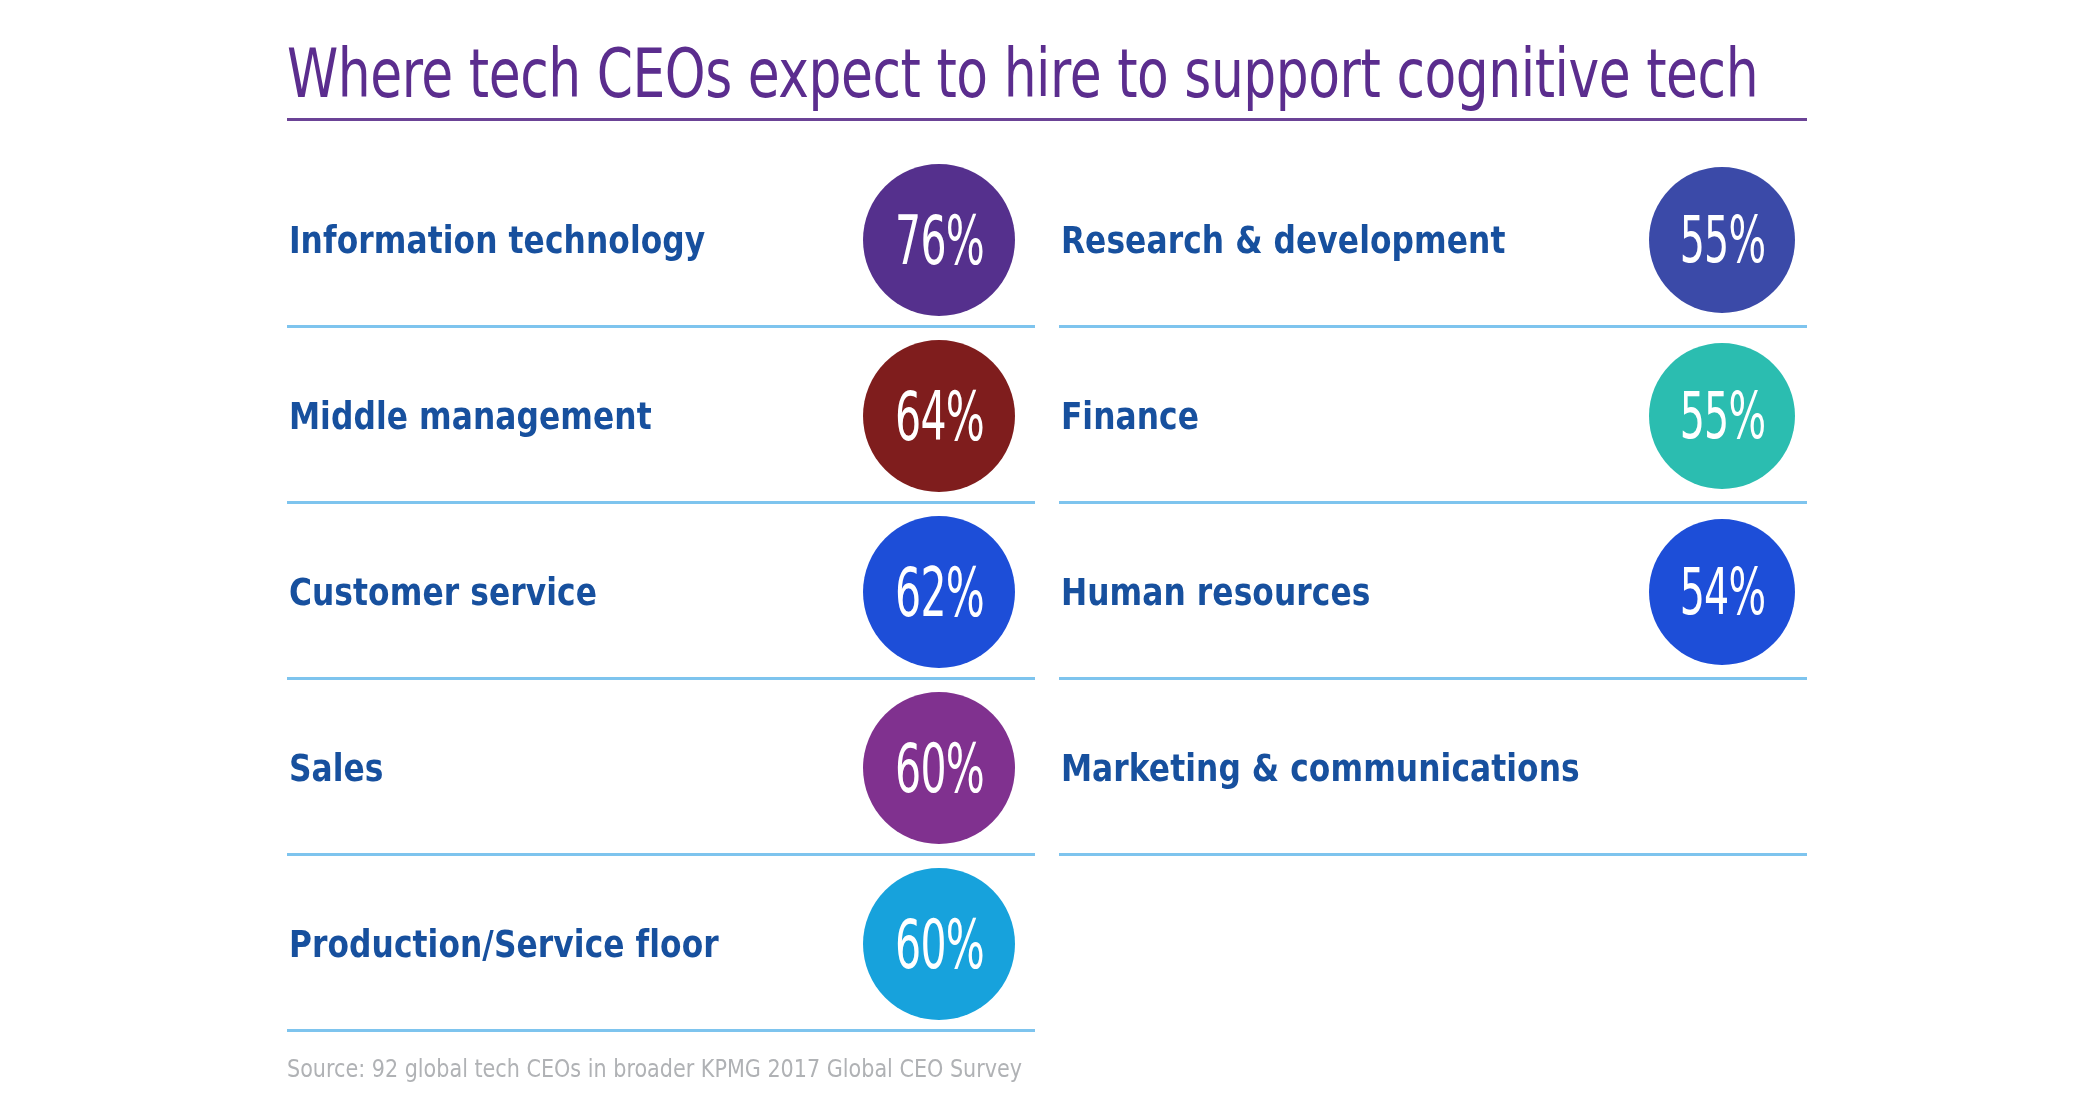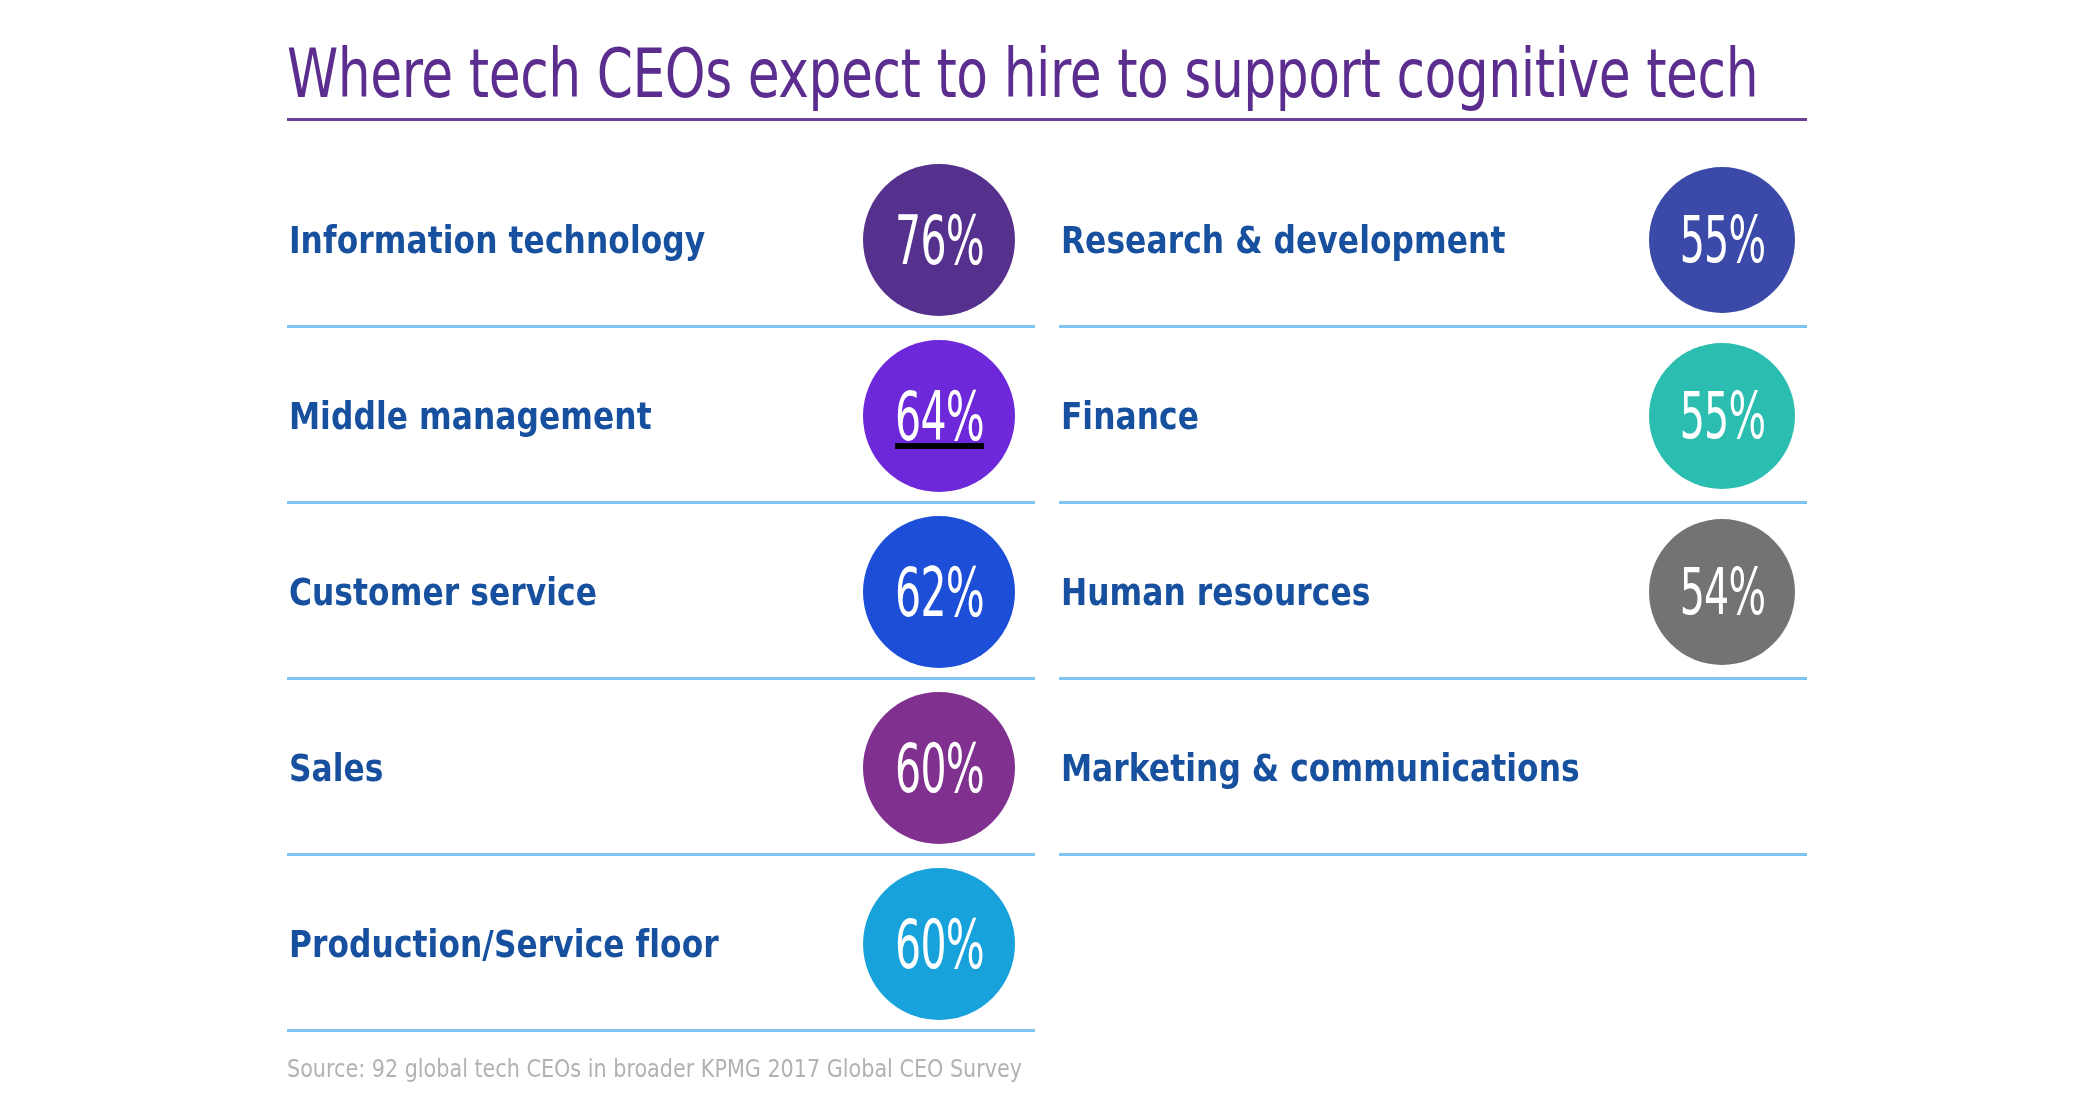--- a/index.html
+++ b/index.html
@@ -157,21 +157,21 @@
     <div class="column col-left">
       <div class="row">
         <div class="row-label" style="color: rgb(23, 80, 158);">Information technology</div>
         <div class="bubble" style="background-color: rgb(85, 48, 141);">
           <span class="bubble-value">76%</span>
         </div>
         <div class="row-divider" style="background: rgb(126, 196, 238);"></div>
       </div>
       <div class="row">
         <div class="row-label" style="color: rgb(23, 80, 158);">Middle management</div>
-        <div class="bubble" style="background-color: #6d28d9; text-decoration: underline;">
+        <div class="bubble" style="background-color: #7f1d1d;">
           <span class="bubble-value">64%</span>
         </div>
         <div class="row-divider" style="background: rgb(126, 196, 238);"></div>
       </div>
       <div class="row">
         <div class="row-label" style="color: rgb(23, 80, 158);">Customer service</div>
         <div class="bubble" style="background-color: #1d4ed8;">
           <span class="bubble-value">62%</span>
         </div>
         <div class="row-divider" style="background: rgb(126, 196, 238);"></div>
@@ -202,21 +202,21 @@
       </div>
       <div class="row">
         <div class="row-label" style="color: rgb(23, 80, 158);">Finance</div>
         <div class="bubble" style="background-color: rgb(43, 189, 176);">
           <span class="bubble-value">55%</span>
         </div>
         <div class="row-divider" style="background: rgb(126, 196, 238);"></div>
       </div>
       <div class="row">
         <div class="row-label" style="color: rgb(23, 80, 158);">Human resources</div>
-        <div class="bubble" style="background-color: #737373; align-items: center;">
+        <div class="bubble" style="background-color: #1d4ed8; align-items: center;">
           <span class="bubble-value">54%</span>
         </div>
         <div class="row-divider" style="background: rgb(126, 196, 238);"></div>
       </div>
       <div class="row">
         <div class="row-label" style="color: rgb(23, 80, 158);">Marketing &amp; communications</div>
         <div class="row-divider" style="background: rgb(126, 196, 238);"></div>
       </div>
     </div>
 

